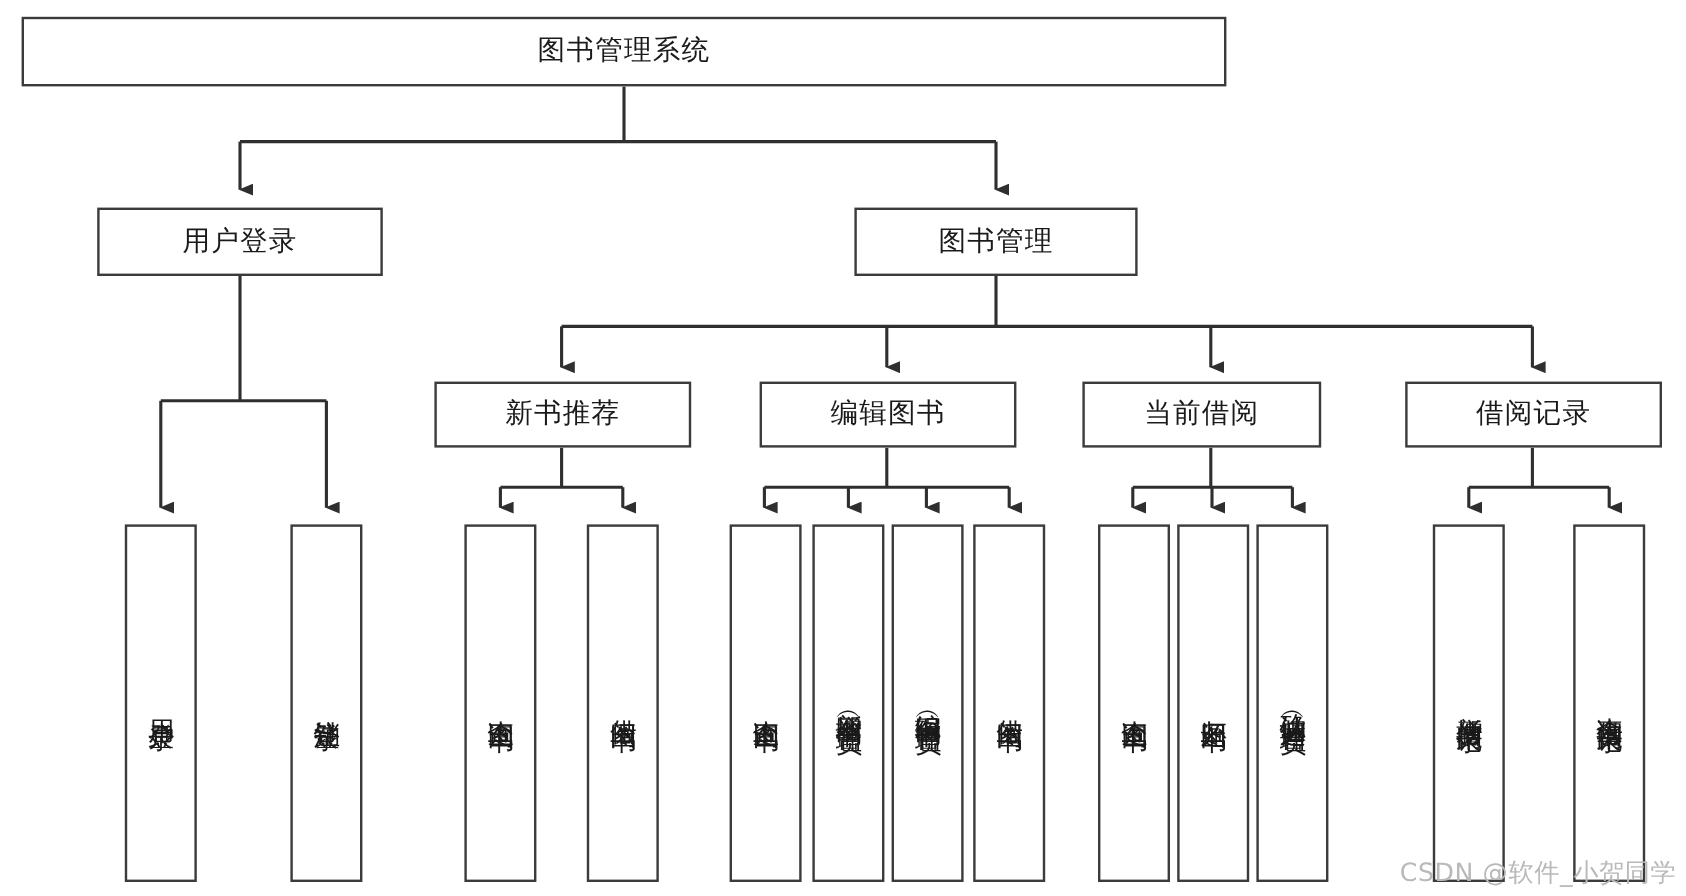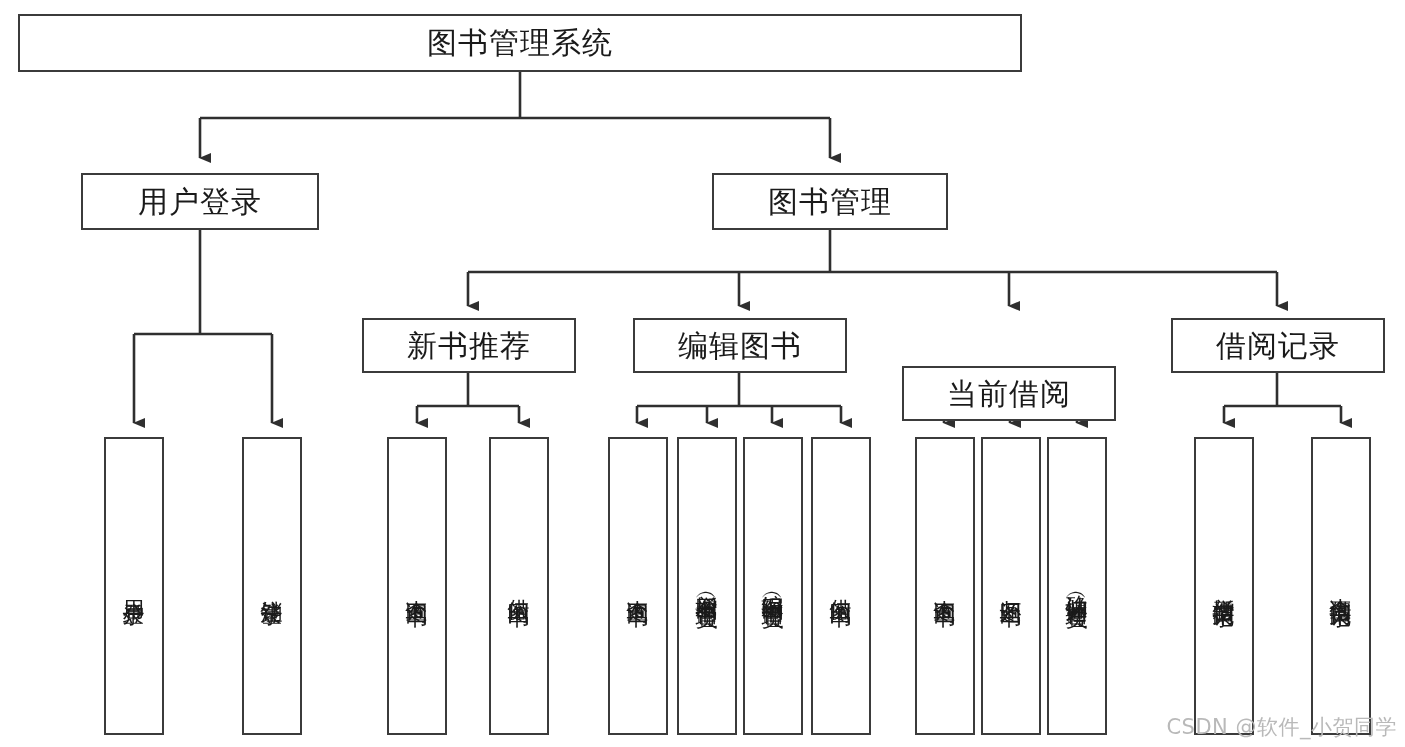--- a/index.html
+++ b/index.html
@@ -28,21 +28,21 @@
     position: absolute;
     box-sizing: border-box;
     background: #ffffff;
     border: 2px solid #3b3b3b;
     display: flex;
     align-items: center;
     justify-content: center;
     color: #1a1a1a;
   }
   .node.horiz {
-    font-size: 30px;
+    font-size: 23px;
     letter-spacing: 1px;
     line-height: 1.2;
   }
   .node.vert {
     writing-mode: vertical-rl;
     text-orientation: upright;
     font-size: 22px;
     line-height: 1.32;
     letter-spacing: 2px;
     padding: 6px 0;
@@ -129,21 +129,21 @@
   <div class="node horiz" style="left:362px; top:318px; width:214px; height:55px;">
     <span>新书推荐</span>
   </div>
 
   <div class="node horiz" style="left:712px; top:173px; width:236px; height:57px;">
     <span>图书管理</span>
   </div>
   <div class="node horiz" style="left:633px; top:318px; width:214px; height:55px;">
     <span>编辑图书</span>
   </div>
-  <div class="node horiz" style="left:902px; top:318px; width:214px; height:55px;margin-top:48px;">
+  <div class="node horiz" style="left:902px; top:318px; width:199px; height:55px;">
     <span>当前借阅</span>
   </div>
   <div class="node horiz" style="left:1171px; top:318px; width:214px; height:55px;">
     <span>借阅记录</span>
   </div>
 
   <div class="node vert" style="left:104px; top:437px; width:60px; height:298px;">
     <span class="vlabel">用户登录</span>
   </div>
   <div class="node vert" style="left:242px; top:437px; width:60px; height:298px;">

